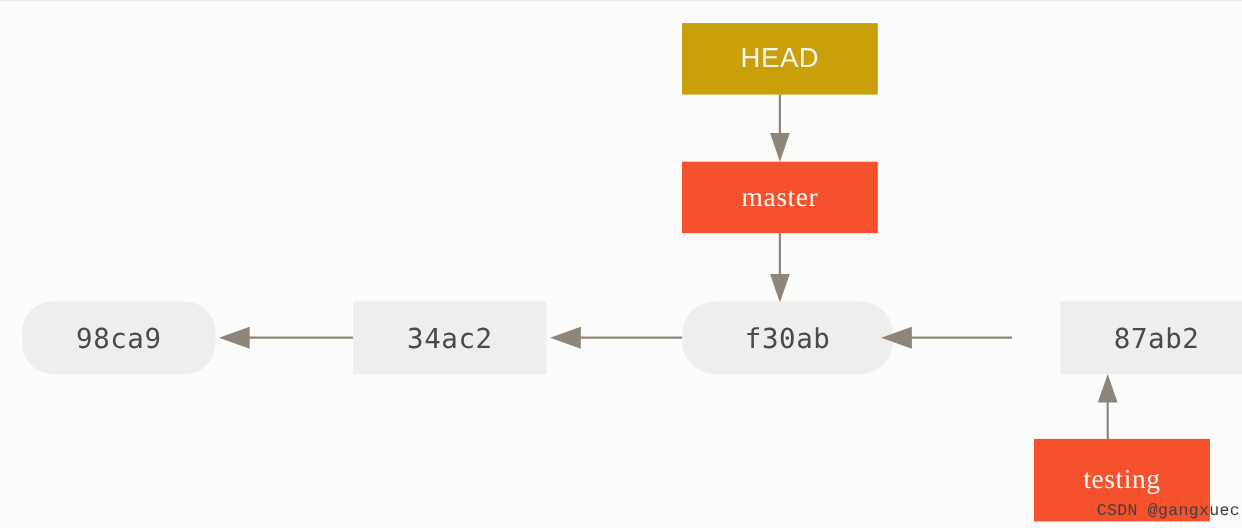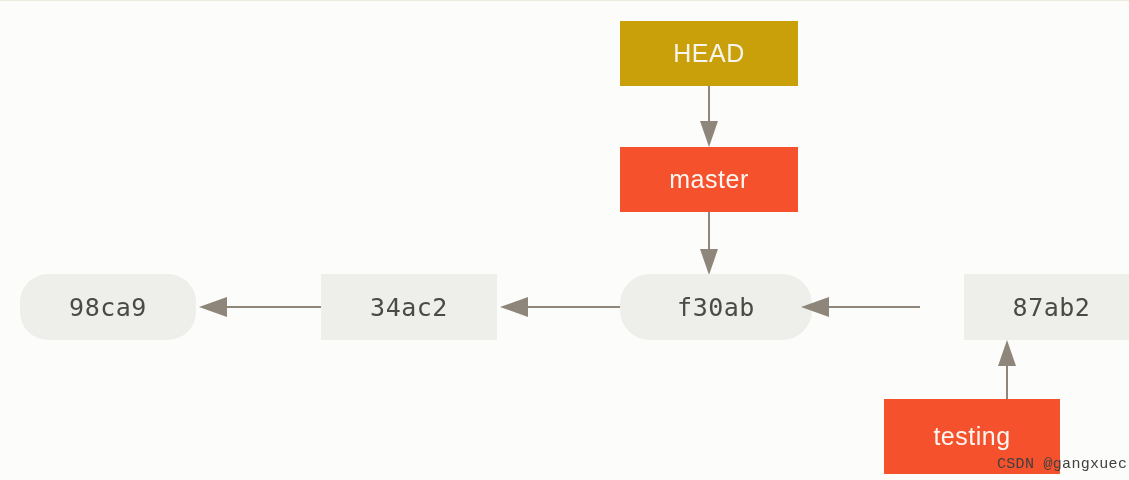--- a/index.html
+++ b/index.html
@@ -33,21 +33,21 @@
   }
   .node-head {
     background: #c9a00a;
     color: #f7f4ef;
     font-family: "Liberation Sans", sans-serif;
     font-size: 25px;
   }
   .node-branch {
     background: #f4512c;
     color: #fbf6f2;
-    font-family: Liberation Sans, sans-serif;
+    font-family: Liberation Serif, serif;
     font-size: 25px;
   }
   .arrow {
     position: absolute;
     overflow: visible;
   }
   .arrow-line {
     stroke: #8e867a;
     stroke-width: 2;
     fill: none;
@@ -117,19 +117,19 @@
 
   <div class="node node-commit" style="left:920px; top:273px; width:175px; height:66px;margin-left:44px;">
     <span>87ab2</span>
   </div>
 
   <svg class="arrow" style="left:988px; top:338px; width:40px; height:62px;" viewBox="0 0 40 62">
     <line class="arrow-line" x1="19" y1="62" x2="19" y2="4"></line>
     <polygon class="arrow-head" points="19,1 10,27 28,27"></polygon>
   </svg>
 
-  <div class="node node-branch" style="left:884px; top:398px; width:176px; height:75px;">
+  <div class="node node-branch" style="left:940px; top:398px; width:160px; height:75px;">
     <span>testing</span>
   </div>
 
   <div class="watermark" style="left:997px; top:455px;">CSDN @gangxuec</div>
 
 </div>
 
 </body></html>

